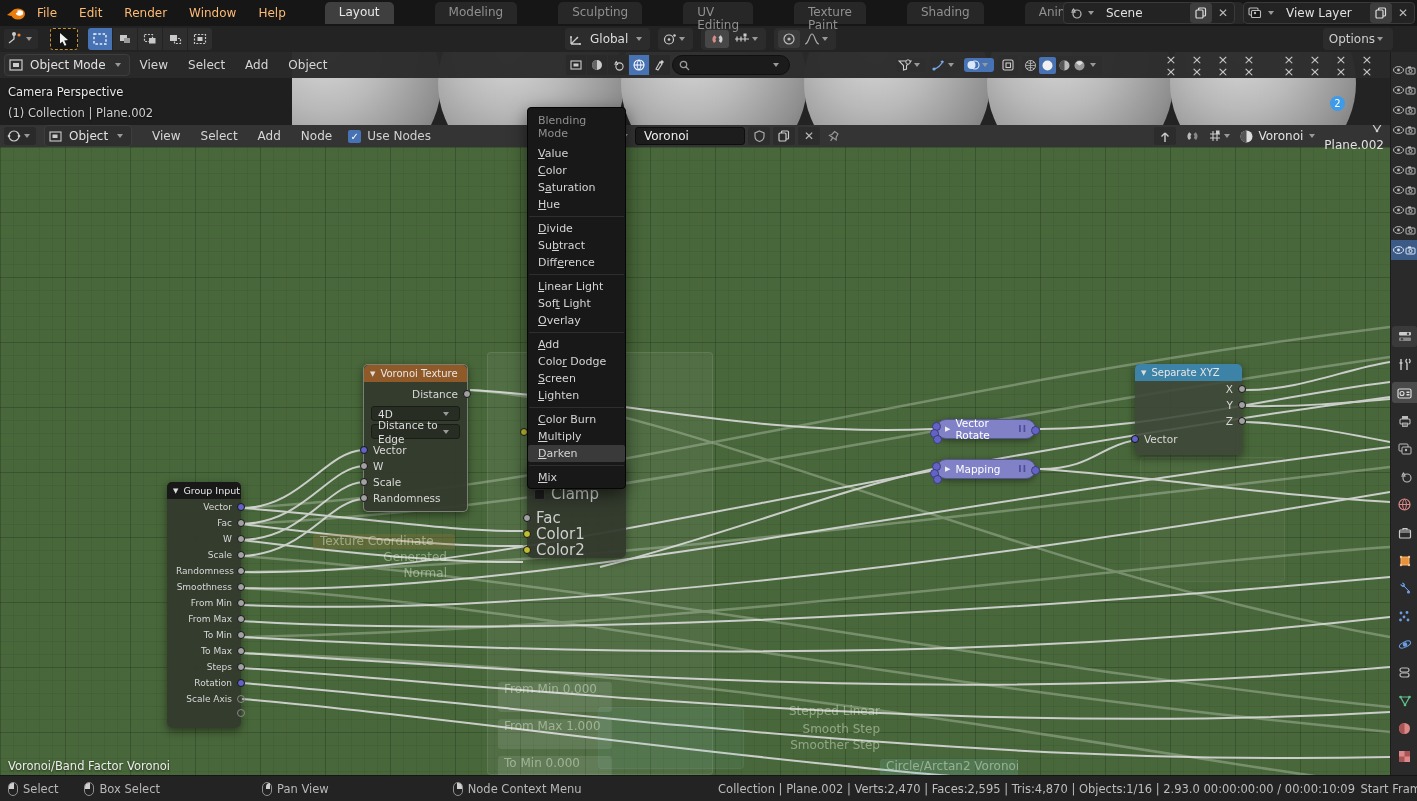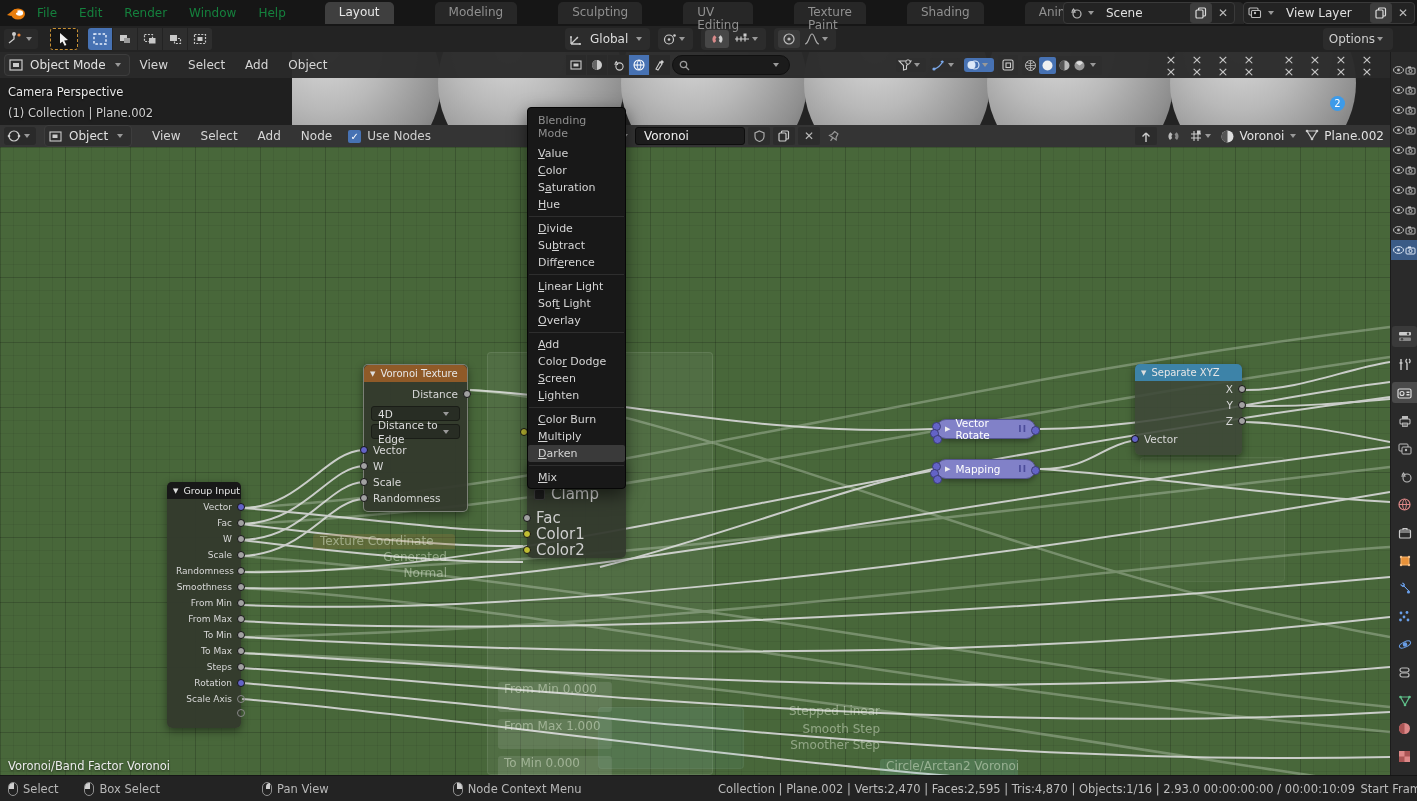--- a/index.html
+++ b/index.html
@@ -3,21 +3,21 @@
 <meta charset="utf-8">
 <style>
   * { margin:0; padding:0; box-sizing:border-box; }
   html,body { background:#111; }
   body { font-family:"DejaVu Sans","Liberation Sans",sans-serif; font-size:12px; color:#cfcfcf; }
   #app { position:relative; width:1417px; height:801px; overflow:hidden; background:#1a1a1a; }
 
   
   .topbar { position:absolute; left:0; top:0; width:1417px; height:26px; background:#161616; display:flex; align-items:center; z-index:30; }
   .blender-logo { width:26px; height:18px; margin-left:6px; display:flex; align-items:center; justify-content:center; }
-  .menu-lbl { padding:0 11px; color:#15803d; height:26px; line-height:26px; cursor:default; }
+  .menu-lbl { padding:0 11px; color:#fdba74; height:26px; line-height:26px; cursor:default; }
   .tabs { display:flex; margin-left:28px; height:26px; align-items:center;gap:40px; }
   .tab { padding:4px 14px 5px; background:#272727; color:#909090; border-radius:5px 5px 0 0; margin-right:1px; height:22px; line-height:13px; }
   .tab.active { background:#3f3f3f; color:#e8e8e8; }
   .tab.newtab { padding:4px 9px 5px; }
   .topbar-right { position:absolute; right:2px; top:2px; display:flex; gap:8px; }
   .id-block { display:flex; align-items:center; background:#232323; border:1px solid #3a3a3a; border-radius:4px; height:22px; }
   .id-block .icon-btn { width:22px; }
   .id-block .name { padding:0 8px; min-width:92px; color:#e0e0e0; }
   .icon-btn { height:20px; display:flex; align-items:center; justify-content:center; color:#bbb; }
   .mini-btn { background:#3d3d3d; border-radius:3px; width:22px; height:20px; display:flex; align-items:center; justify-content:center; color:#ccc; }
@@ -519,21 +519,21 @@
           <div class="chev"></div>
         </div>
         <div style="display:flex;align-items:center;gap:4px;">
           <svg width="15" height="15" viewBox="0 0 15 15">
               <circle cx="7.5" cy="7.5" r="6" fill="#ddd"></circle>
               <path d="M7.5 1.5 A6 6 0 0 0 7.5 13.5 Z" fill="#555"></path>
             </svg>
           <span style="color:#e2e2e2">Voronoi</span>
           <div class="chev"></div>
         </div>
-        <div style="display:flex;align-items:flex-start;gap:5px;">
+        <div style="display:flex;align-items:flex-end;gap:5px;flex-direction:column;">
           <svg width="14" height="12" viewBox="0 0 14 12">
               <path d="M2 2 H12 L7 10 Z" fill="none" stroke="#ccc" stroke-width="1.2"></path>
               <circle cx="2" cy="2" r="1.3" fill="#ccc"></circle>
               <circle cx="12" cy="2" r="1.3" fill="#ccc"></circle>
               <circle cx="7" cy="10" r="1.3" fill="#ccc"></circle>
             </svg>
           <span style="color:#e2e2e2">Plane.002</span>
         </div>
       </div>
     </div>

